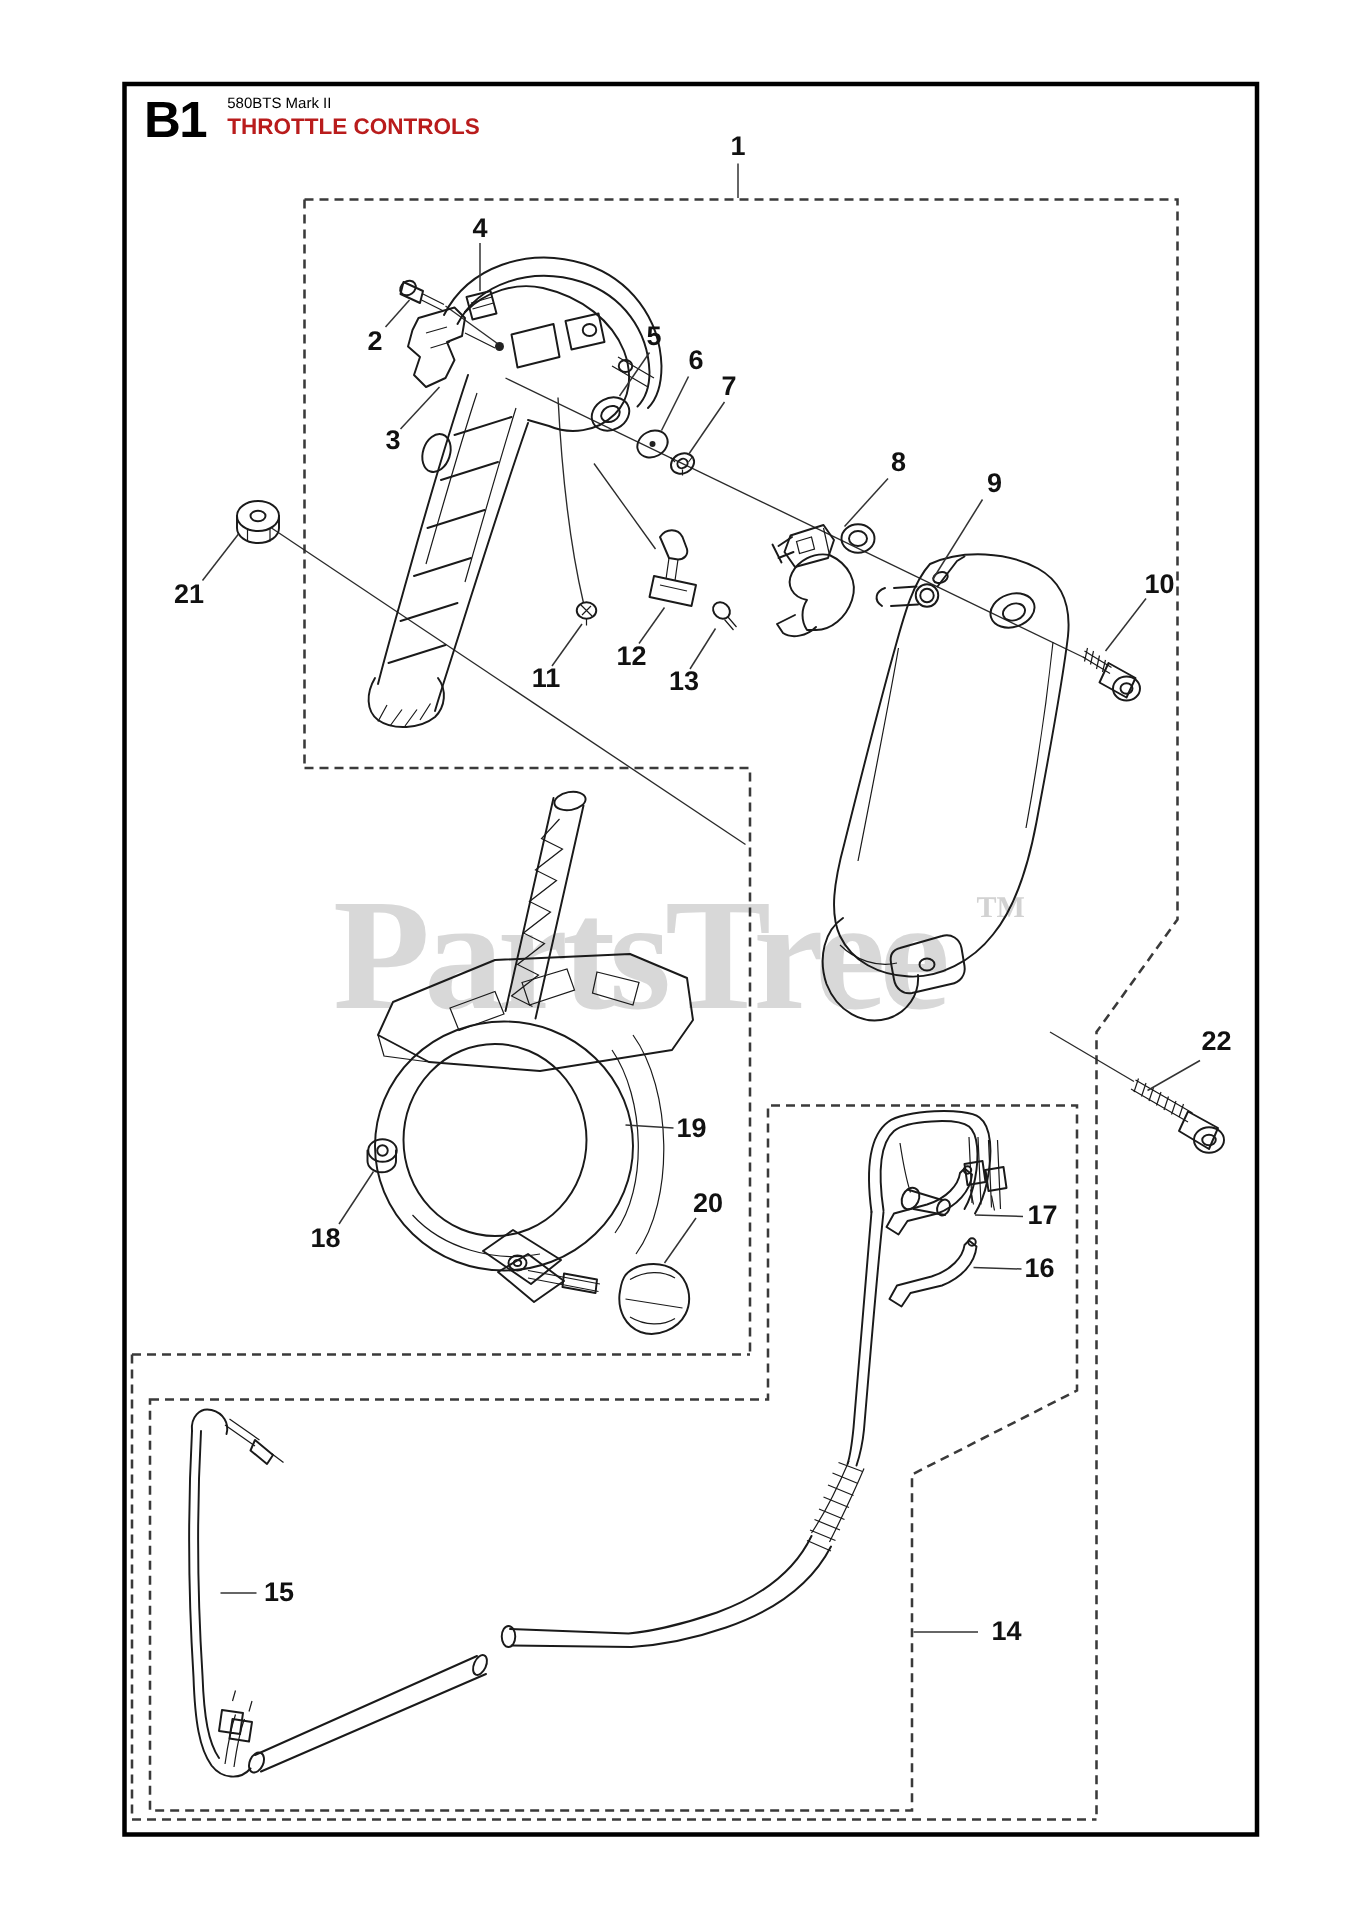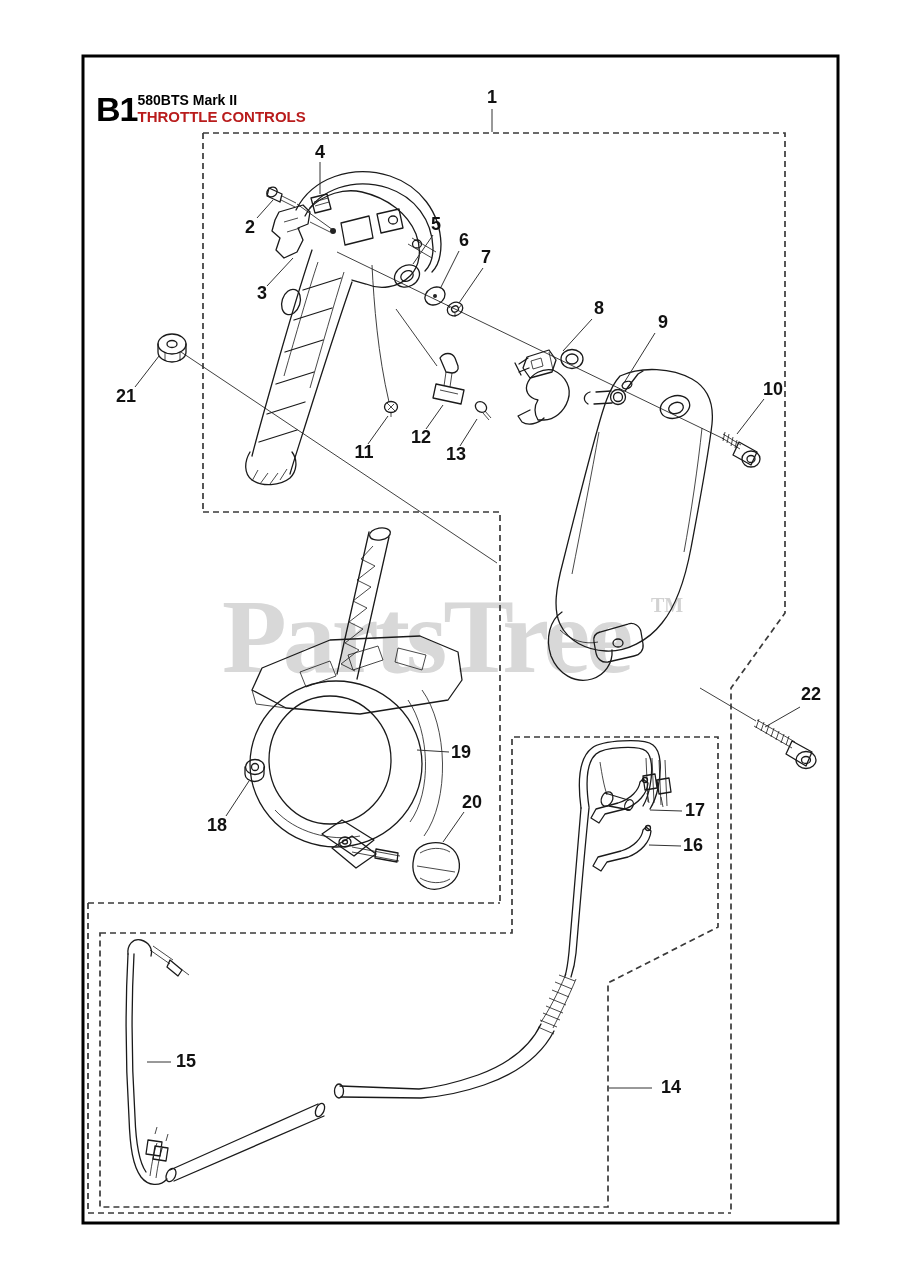--- a/index.html
+++ b/index.html
@@ -1,21 +1,21 @@
 <!DOCTYPE html>
 <html><head>
 <meta charset="utf-8">
 <style>
   html,body{margin:0;padding:0;background:#fff;}
   .page{position:relative;width:914px;height:1280px;background:#fff;overflow:hidden;
         font-family:"Liberation Sans", sans-serif;}
-  .titleblock{position:absolute;left:96px;top:64px;display:flex;gap:0;align-items:center;margin-top:28px;}
+  .titleblock{position:absolute;left:96px;top:64px;display:flex;gap:14px;align-items:flex-start;}
   .section-code{font-size:34px;font-weight:bold;color:#000;line-height:0.95;letter-spacing:-1px;}
   .title-lines{display:flex;flex-direction:column;}
-  .model-line{font-size:14px;font-weight:bold;color:#000;line-height:1.15;}
+  .model-line{font-size:10px;font-weight:normal;color:#000;line-height:1.15;}
   .section-line{font-size:15px;font-weight:bold;color:#b91c1c;line-height:1.2;}
   .watermark{position:absolute;left:222px;top:576px;font-family:"Liberation Serif", serif;
              font-weight:bold;font-size:106px;letter-spacing:-4px;color:#d8d8d8;
              white-space:nowrap;user-select:none;}
   .watermark-tm{position:absolute;left:651px;top:594px;font-family:"Liberation Serif", serif;
              font-weight:bold;font-size:20px;color:#d2d2d2;}
   svg{position:absolute;left:0;top:0;}
   .callout{font-size:18px;font-weight:bold;fill:#111;text-anchor:middle;
            font-family:"Liberation Sans", sans-serif;}
   .dash{fill:none;stroke:#3a3a3a;stroke-width:1.7;stroke-dasharray:6 4;}

